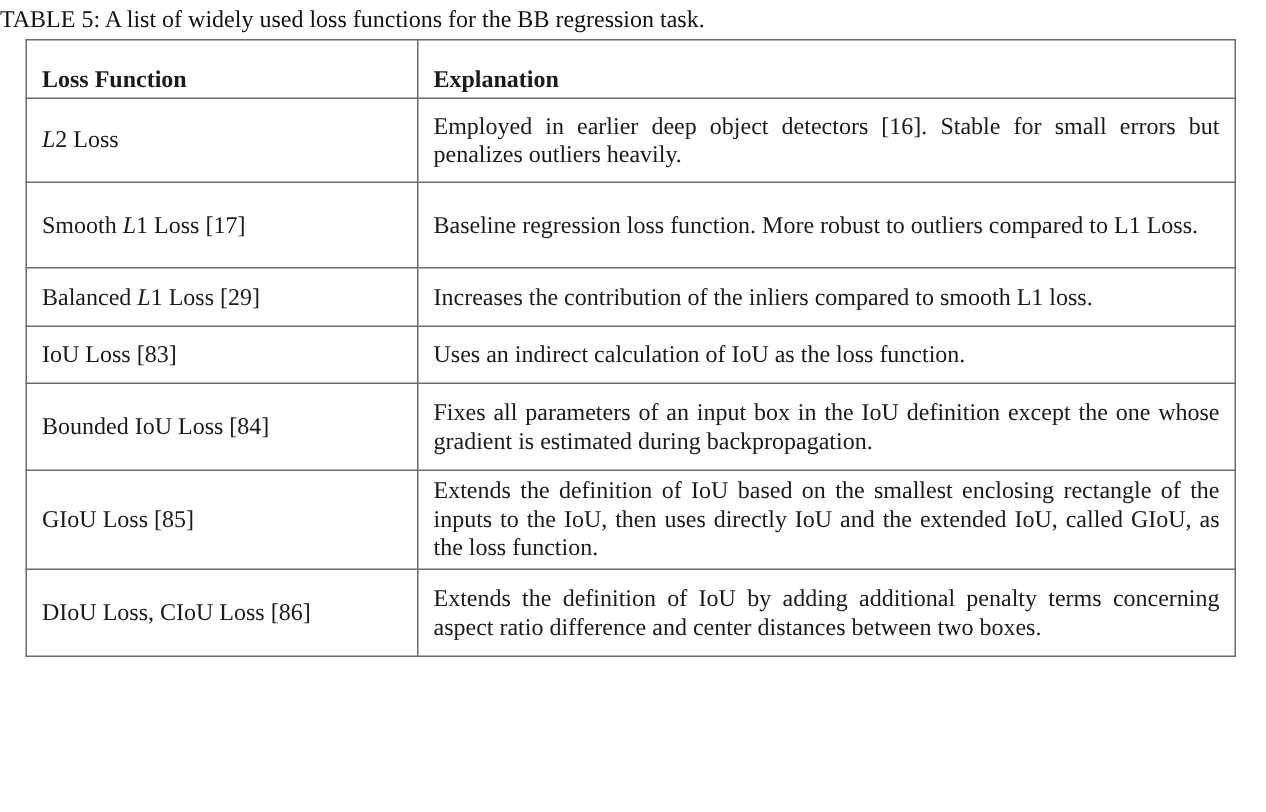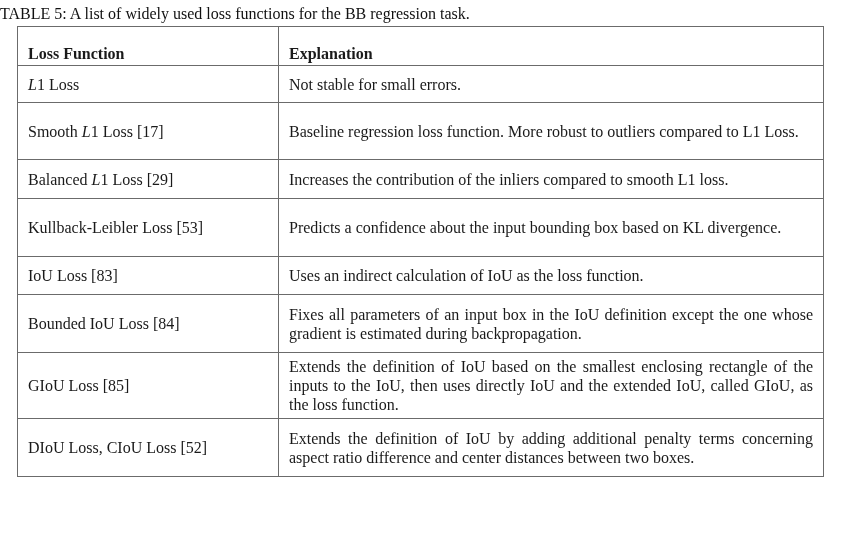--- a/index.html
+++ b/index.html
@@ -61,46 +61,42 @@
 <div class="caption">TABLE 5: A list of widely used loss functions for the BB regression task.</div>
 
 <table class="loss-table">
   <thead>
     <tr>
       <th>Loss Function</th>
       <th>Explanation</th>
     </tr>
   </thead>
   <tbody id="table-body">
-      <tr style="height: 37px;">
-        <td class="name-cell"><span class="ital">L</span><span>1 Loss</span></td>
-        <td class="expl-cell">Not stable for small errors.</td>
+      <tr style="height: 56px;">
+        <td class="name-cell"><span class="ital">L</span><span>2 Loss</span></td>
+        <td class="expl-cell">Employed in earlier deep object detectors [16]. Stable for small errors but penalizes outliers heavily.</td>
       </tr>
       <tr style="height: 57px;">
         <td class="name-cell"><span>Smooth </span><span class="ital">L</span><span>1 Loss [17]</span></td>
         <td class="expl-cell">Baseline regression loss function. More robust to outliers compared to L1 Loss.</td>
       </tr>
       <tr style="height: 39px;">
         <td class="name-cell"><span>Balanced </span><span class="ital">L</span><span>1 Loss [29]</span></td>
         <td class="expl-cell">Increases the contribution of the inliers compared to smooth L1 loss.</td>
-      </tr>
-      <tr style="height: 58px;">
-        <td class="name-cell"><span>Kullback-Leibler Loss [53]</span></td>
-        <td class="expl-cell">Predicts a confidence about the input bounding box based on KL divergence.</td>
       </tr>
       <tr style="height: 38px;">
         <td class="name-cell"><span>IoU Loss [83]</span></td>
         <td class="expl-cell">Uses an indirect calculation of IoU as the loss function.</td>
       </tr>
       <tr style="height: 58px; margin-top: 23px;">
         <td class="name-cell"><span>Bounded IoU Loss [84]</span></td>
         <td class="expl-cell">Fixes all parameters of an input box in the IoU definition except the one whose gradient is estimated during backpropagation.</td>
       </tr>
       <tr style="height: 66px;">
         <td class="name-cell"><span>GIoU Loss [85]</span></td>
         <td class="expl-cell">Extends the definition of IoU based on the smallest enclosing rectangle of the inputs to the IoU, then uses directly IoU and the extended IoU, called GIoU, as the loss function.</td>
       </tr>
       <tr style="height: 58px;">
-        <td class="name-cell"><span>DIoU Loss, CIoU Loss [52]</span></td>
+        <td class="name-cell"><span>DIoU Loss, CIoU Loss [86]</span></td>
         <td class="expl-cell">Extends the definition of IoU by adding additional penalty terms concerning aspect ratio difference and center distances between two boxes.</td>
       </tr>
     </tbody>
 </table>
 
 </body></html>

